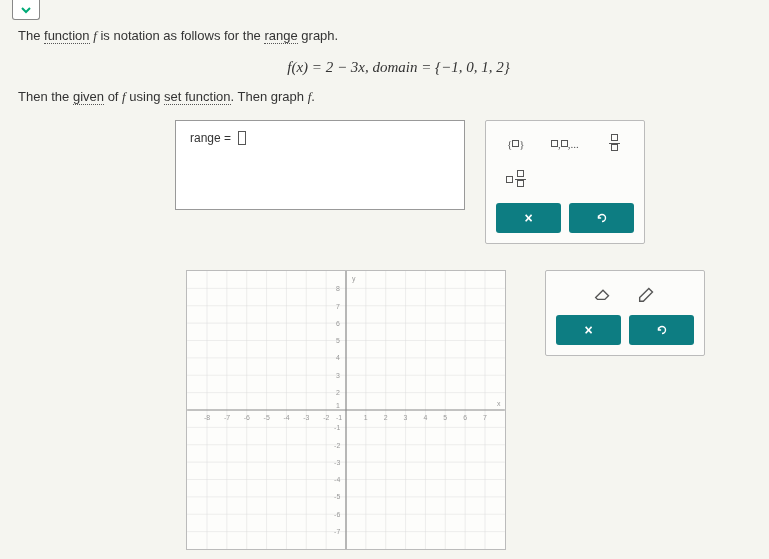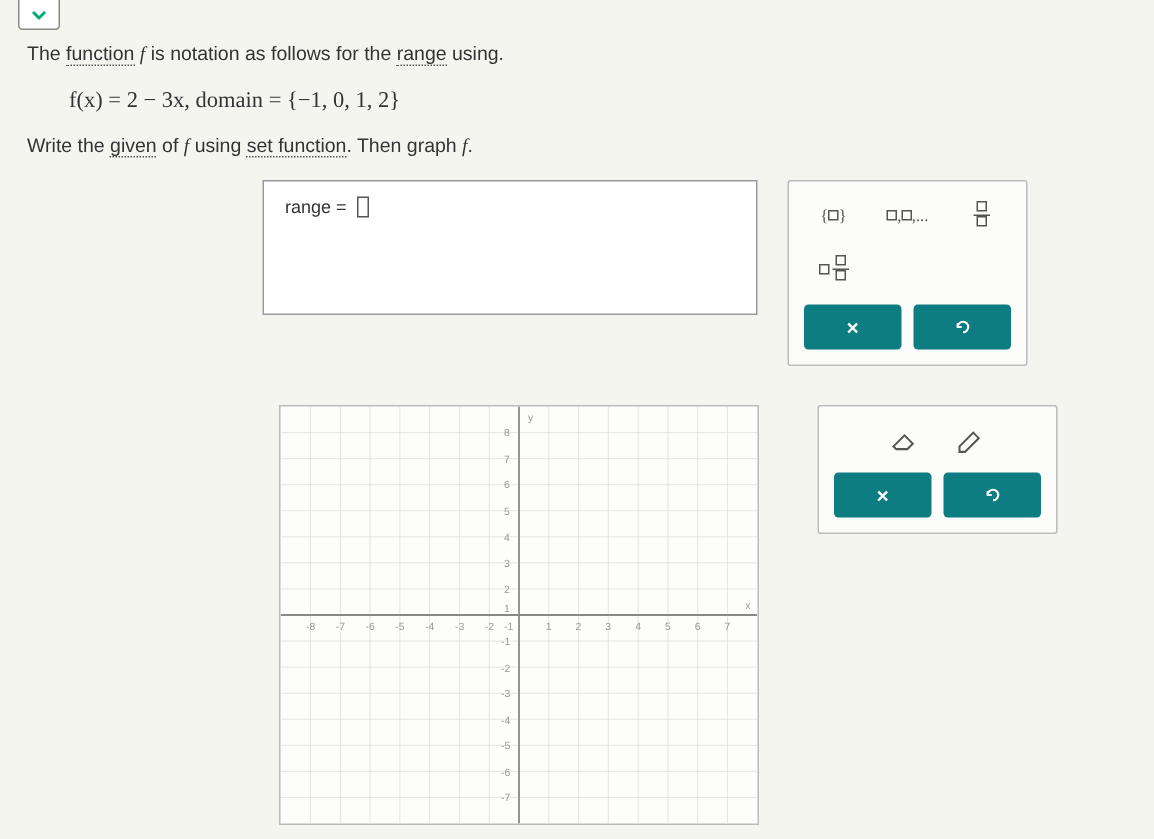--- a/index.html
+++ b/index.html
@@ -19,24 +19,24 @@
   border: 1px solid #888;
   border-top: none;
   border-radius: 0 0 3px 3px;
   background: #fff;
   display: flex; align-items: center; justify-content: center;
 }
 .collapse-tab svg { width: 12px; height: 12px; }
 .content { padding: 26px 18px 0 18px; font-size: 13px; line-height: 1.6; }
 .dotted { border-bottom: 1px dotted #555; }
 .fn-italic { font-style: italic; font-family: 'Times New Roman', serif; }
-.eq { font-family: 'Times New Roman', serif; margin: 8px 0 8px 28px; font-size: 15px; }
+.eq { font-family: 'Times New Roman', serif; font-style: italic; margin: 8px 0 8px 28px; font-size: 15px; text-align: center; }
 .answer-row { display: flex; gap: 20px; margin-top: 12px; margin-left: 175px; }
 .answer-box {
-  width: 330px; height: 90px;
+  width: 290px; height: 90px;
   border: 1px solid #999; background: #fff;
   padding: 10px 14px; font-size: 12px;
 }
 .answer-box .cursor {
   display: inline-block; width: 8px; height: 14px;
   border: 1px solid #555; margin-left: 4px; vertical-align: middle;
 }
 .tool-panel {
   width: 160px; border: 1px solid #bbb; background: #fcfcfa;
   padding: 10px; border-radius: 2px;
@@ -83,25 +83,25 @@
 <body>
 
 <div class="collapse-tab">
   <svg viewBox="0 0 12 12">
       <path d="M2 4 L6 8 L10 4" stroke="#0a7" stroke-width="2" fill="none"></path>
     </svg>
 </div>
 
 <div class="content">
   <p>
-    <span>The </span><span class="dotted">function</span><span> </span><span class="fn-italic">f</span><span> is notation as follows for the </span><span class="dotted">range</span><span> using.</span>
+    <span>The </span><span class="dotted">function</span><span> </span><span class="fn-italic">f</span><span> is notation as follows for the </span><span class="dotted">range</span><span> graph.</span>
   </p>
   <p class="eq">f(x) = 2 − 3x,   domain = {−1, 0, 1, 2}</p>
   <p>
-    <span>Write the </span><span class="dotted">given</span><span> of </span><span class="fn-italic">f</span><span> using </span><span class="dotted">set function</span><span>. Then graph </span><span class="fn-italic">f</span><span>.</span>
+    <span>Then the </span><span class="dotted">given</span><span> of </span><span class="fn-italic">f</span><span> using </span><span class="dotted">set function</span><span>. Then graph </span><span class="fn-italic">f</span><span>.</span>
   </p>
 </div>
 
 <div class="answer-row">
   <div class="answer-box">
     <span>range = </span><span class="cursor"></span>
   </div>
 
   <div class="tool-panel">
     <div class="tool-row">

